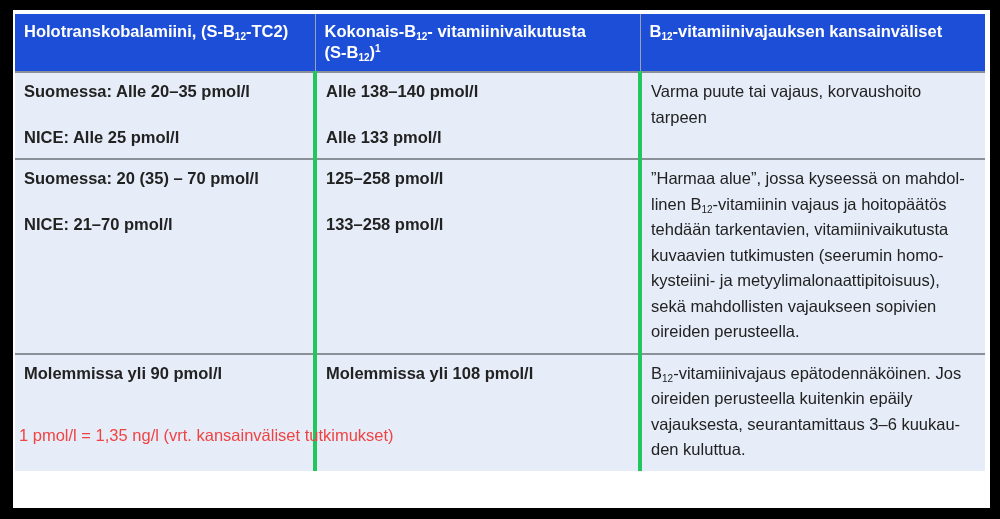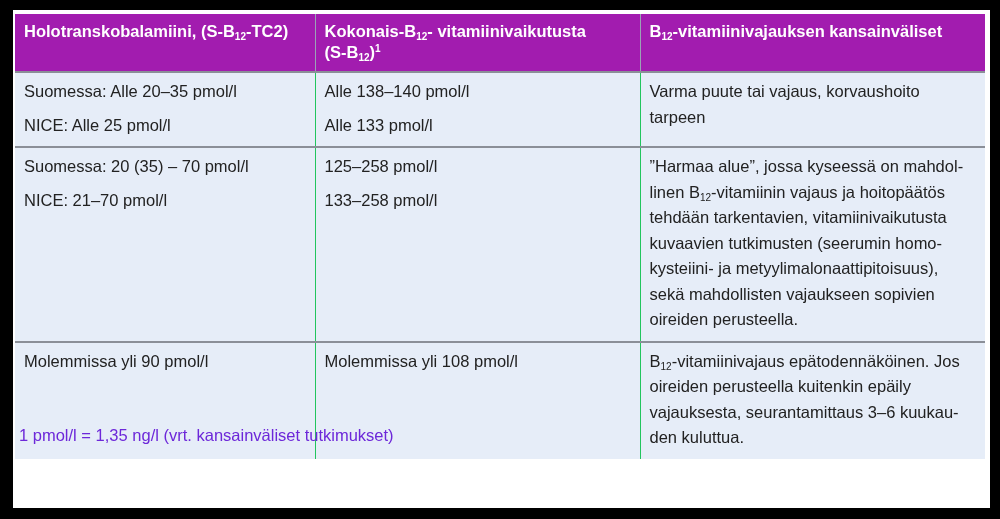--- a/index.html
+++ b/index.html
@@ -13,40 +13,40 @@
     }
     table.b12 {
       position: absolute; left: 2px; top: 4px; width: 970px;
       border-collapse: collapse; table-layout: fixed;
       font-size: 16.5px; color: #222;
     }
     table.b12 col.c1 { width: 300px; }
     table.b12 col.c2 { width: 325px; }
     table.b12 col.c3 { width: 345px; }
     table.b12 th {
-      background: #a21caf; color: #fff; text-align: left; vertical-align: top;
+      background: #1d4ed8; color: #fff; text-align: left; vertical-align: top;
       font-weight: bold; padding: 7px 9px 6px 9px; line-height: 21px; height: 44px;
       border-left: 1px solid #9aa3b5;
       font-size: 16.5px;
     }
     table.b12 th:first-child { border-left: none; }
     table.b12 td {
       background: #e6edf8; vertical-align: top; padding: 6px 9px 8px 9px;
-      line-height: 25.5px; border-left: 1px solid #22c55e; border-top: 2px solid #8b8f98;
+      line-height: 25.5px; border-left: 4px solid #22c55e; border-top: 2px solid #8b8f98;
     }
     table.b12 td:first-child { border-left: none; }
     table.b12 tr.r2 td { height: 160px; }
     table.b12 tr.r3 td { height: 90px; }
-    .line { display: block; }
-    .gap { margin-top: 8px; }
+    .line { display: block; font-weight: bold; }
+    .gap { margin-top: 20px; }
     sub { font-size: 10px; vertical-align: -3px; line-height: 0; }
     sup { font-size: 10px; vertical-align: 6px; line-height: 0; }
     .notes {
       position: absolute; left: 6px; top: 412px; width: 965px;
-      font-size: 16.5px; color: #6d28d9; line-height: 27px;
+      font-size: 16.5px; color: #ef4444; line-height: 27px;
     }
   </style>
 </head>
 <body>
 
 <div class="page">
   <table class="b12">
     <colgroup>
         <col class="c1">
         <col class="c2">

